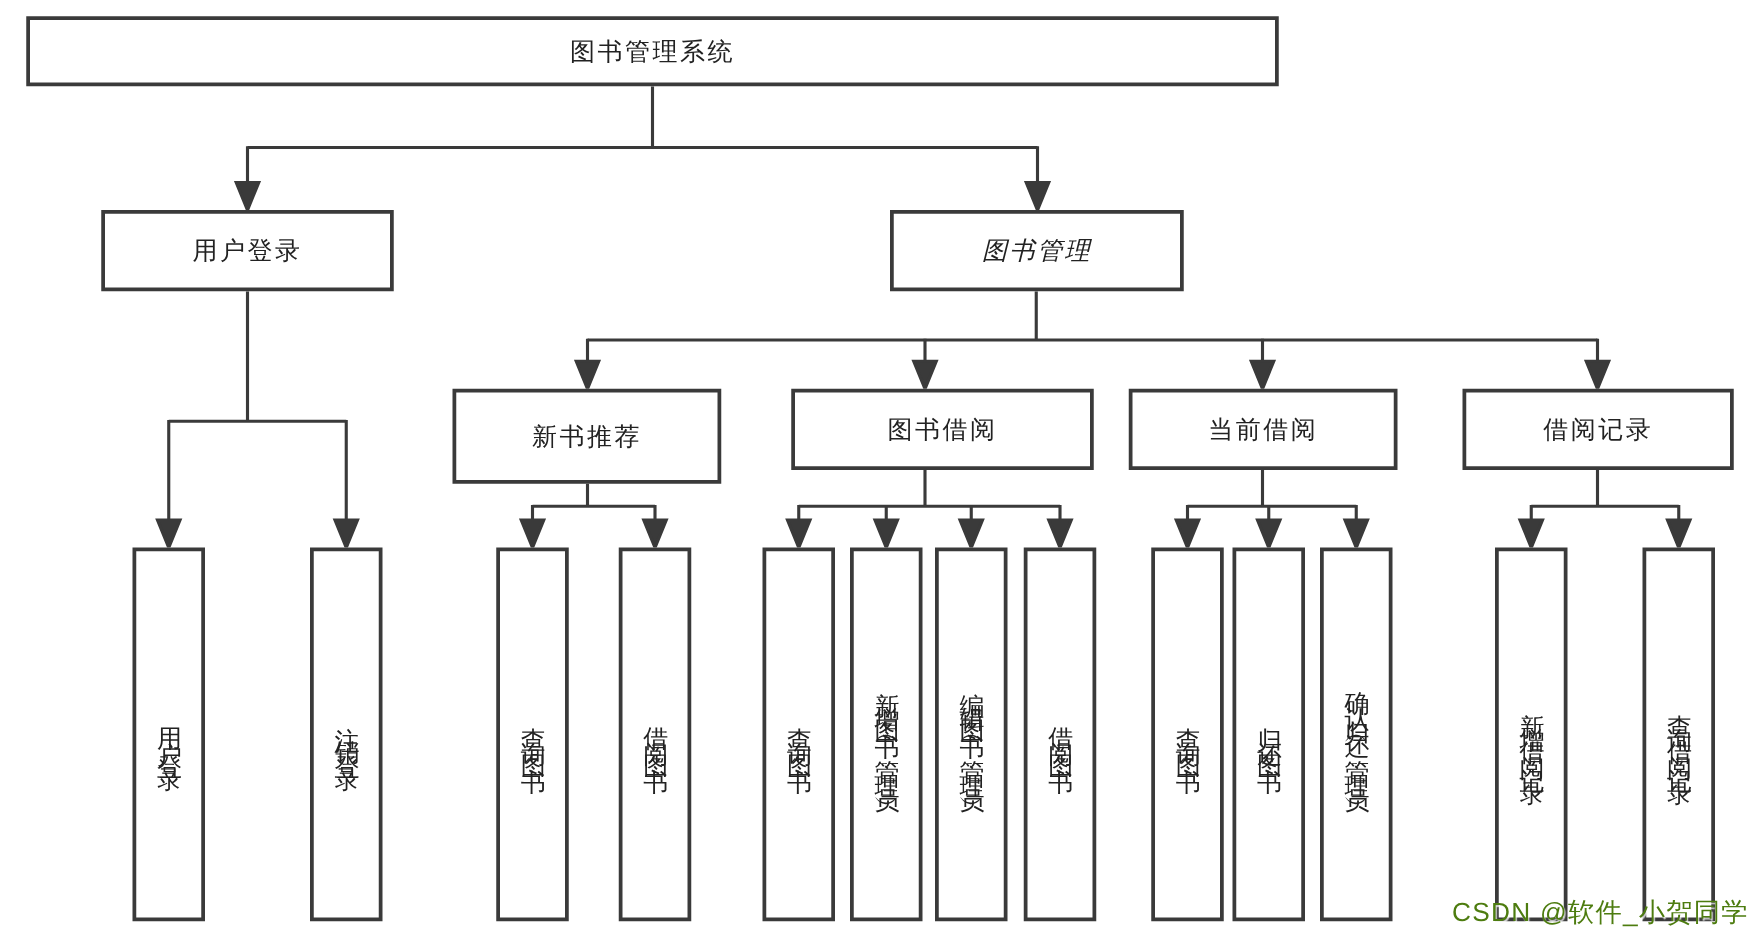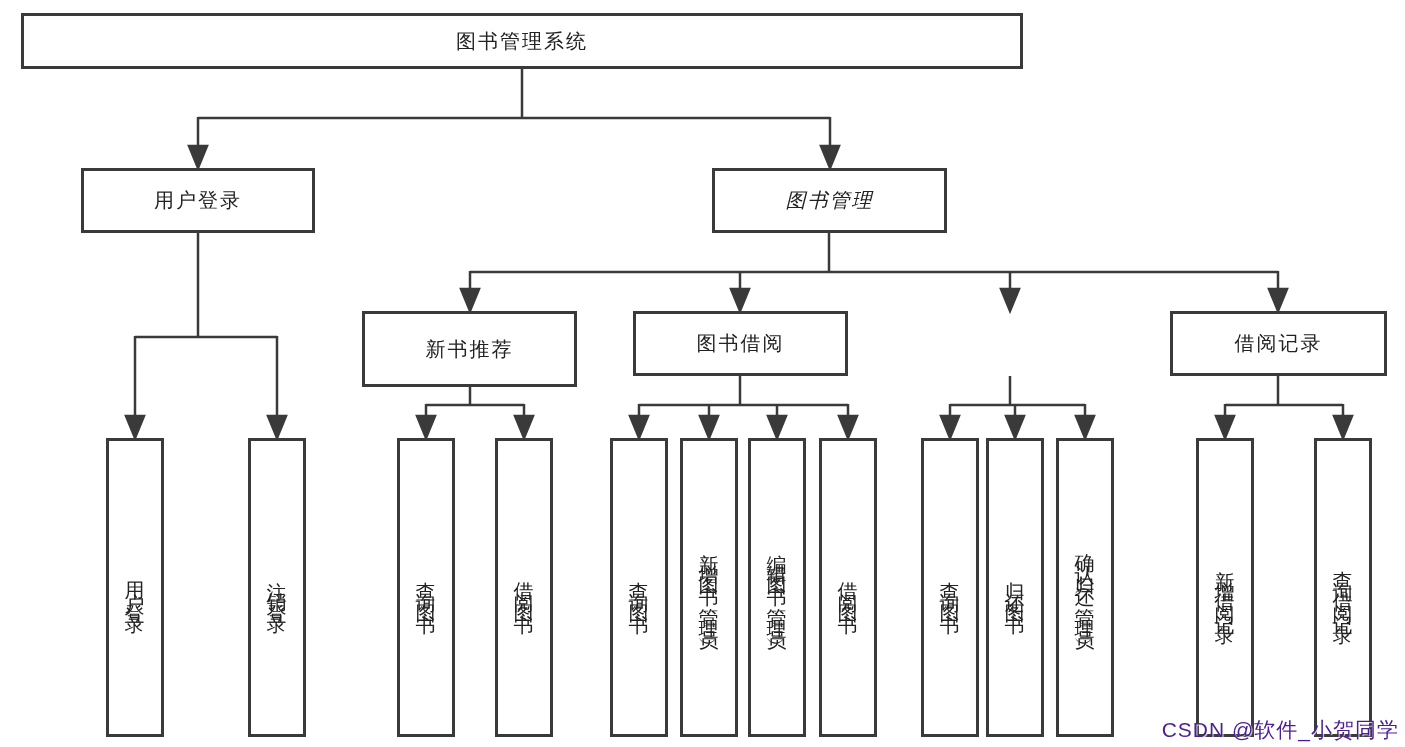--- a/index.html
+++ b/index.html
@@ -16,21 +16,21 @@
   }
   .vbox {
     position:absolute; top:438px; width:58px; height:299px; box-sizing:border-box;
     border:3px solid #3a3a3a; background:#ffffff;
     display:flex; align-items:center; justify-content:center;
     writing-mode:vertical-rl; text-orientation:mixed;
     font-size:20px; letter-spacing:11px; line-height:1;
   }
   .watermark {
     position:absolute; right:6px; bottom:3px;
-    font-size:21px; color:#4c1d95; letter-spacing:1px;
+    font-size:21px; color:#4d7c0f; letter-spacing:1px;
     text-shadow:1px 1px 1px rgba(255,255,255,0.85);
     white-space:nowrap;
   }
 </style>
 </head>
 <body>
 
 <div class="stage">
 
   <svg class="connectors" viewBox="0 0 1405 747" xmlns="http://www.w3.org/2000/svg">
@@ -96,21 +96,22 @@
       <polygon points="1334,416 1352,416 1343,438"></polygon>
     </g>
   </svg>
 
   <div class="hbox" style="left:21px; top:13px; width:1002px; height:56px;">图书管理系统</div>
 
   <div class="hbox" style="left:81px; top:168px; width:234px; height:65px;">用户登录</div>
   <div class="hbox" style="left:712px; top:168px; width:235px; height:65px;font-style:italic;">图书管理</div>
 
   <div class="hbox" style="left:362px; top:311px; width:215px; height:76px;">新书推荐</div>
-  <div class="hbox" style="left:633px; top:311px; width:215px; height:65px;">图书借阅</div>
+  <div class="hbox" style="left:633px; top:311px; width:242px; height:65px;">图书借阅</div>
+  <div class="hbox" style="left:903px; top:311px; width:215px; height:65px;">当前借阅</div>
   <div class="hbox" style="left:1170px; top:311px; width:217px; height:65px;">借阅记录</div>
 
   <div class="vbox" style="left:106px;">用户登录</div>
   <div class="vbox" style="left:248px;">注销登录</div>
 
   <div class="vbox" style="left:397px;">查询图书</div>
   <div class="vbox" style="left:495px;">借阅图书</div>
 
   <div class="vbox" style="left:610px;">查询图书</div>
   <div class="vbox" style="left:680px;">新增图书（管理员）</div>

